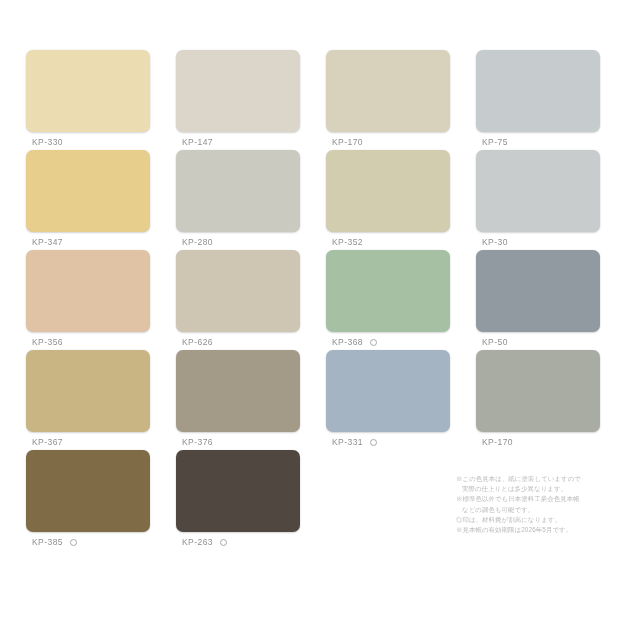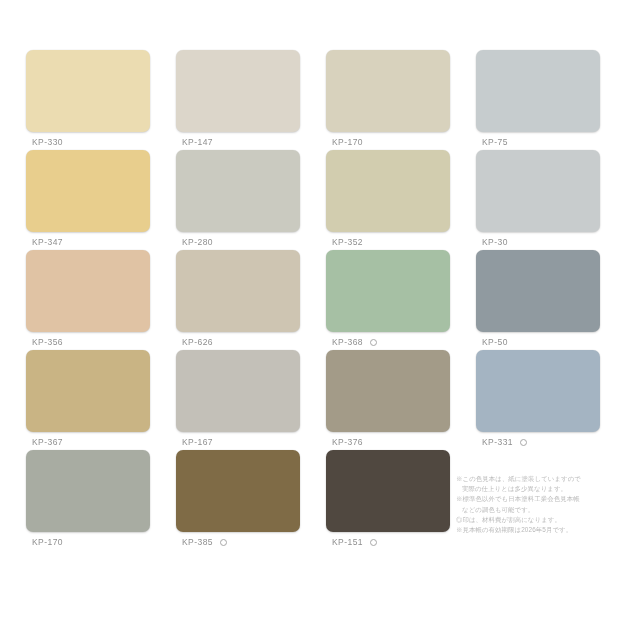--- a/index.html
+++ b/index.html
@@ -173,26 +173,20 @@
           <span class="swatch-code">KP-50</span>
         </div>
       </div>
       <div class="swatch-cell">
         <div class="swatch-chip" style="background: rgb(201, 180, 132);"></div>
         <div class="swatch-label-row">
           <span class="swatch-code">KP-367</span>
         </div>
       </div>
       <div class="swatch-cell">
-        <div class="swatch-chip" style="background: rgb(195, 192, 184);"></div>
-        <div class="swatch-label-row">
-          <span class="swatch-code">KP-167</span>
-        </div>
-      </div>
-      <div class="swatch-cell">
         <div class="swatch-chip" style="background: rgb(163, 155, 136);"></div>
         <div class="swatch-label-row">
           <span class="swatch-code">KP-376</span>
         </div>
       </div>
       <div class="swatch-cell">
         <div class="swatch-chip" style="background: rgb(164, 180, 194);"></div>
         <div class="swatch-label-row">
           <span class="swatch-code">KP-331</span>
           <span class="swatch-mark on"></span>
@@ -207,21 +201,21 @@
       <div class="swatch-cell">
         <div class="swatch-chip" style="background: rgb(127, 107, 70);"></div>
         <div class="swatch-label-row">
           <span class="swatch-code">KP-385</span>
           <span class="swatch-mark on"></span>
         </div>
       </div>
       <div class="swatch-cell">
         <div class="swatch-chip" style="background: rgb(80, 72, 64);"></div>
         <div class="swatch-label-row">
-          <span class="swatch-code">KP-151</span>
+          <span class="swatch-code">KP-263</span>
           <span class="swatch-mark on"></span>
         </div>
       </div>
       <div class="swatch-cell"></div>
     </div>
 
   <div id="notes">
       <div class="note-line">※この色見本は、紙に塗装していますので</div>
       <div class="note-line indent">実際の仕上りとは多少異なります。</div>
       <div class="note-line">※標準色以外でも日本塗料工業会色見本帳</div>

